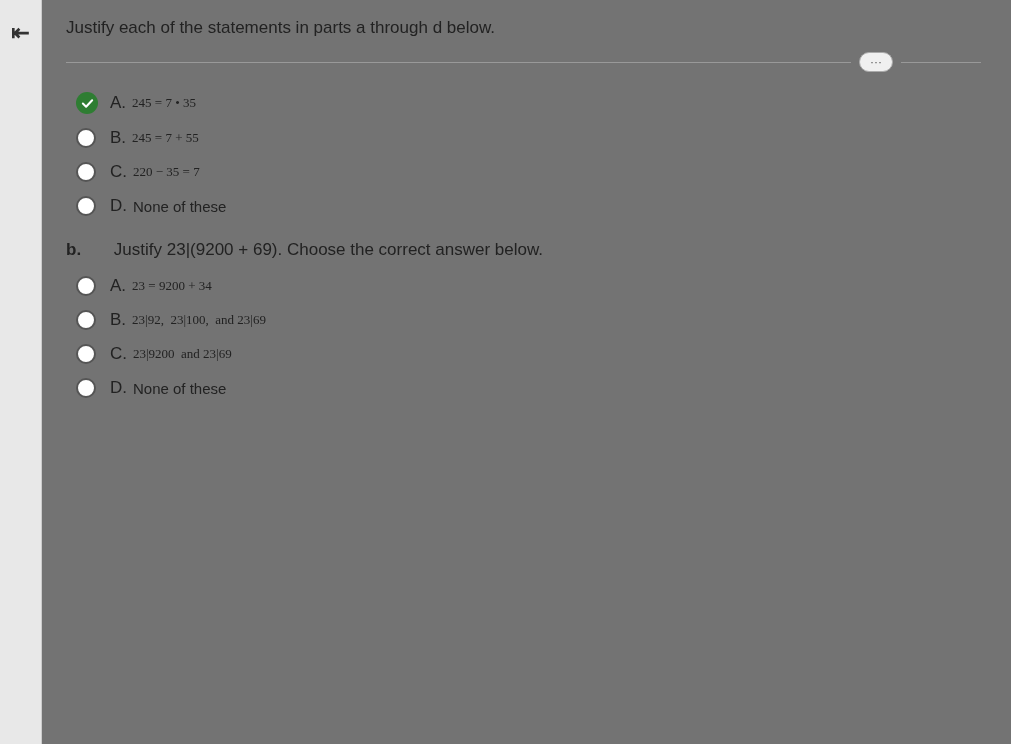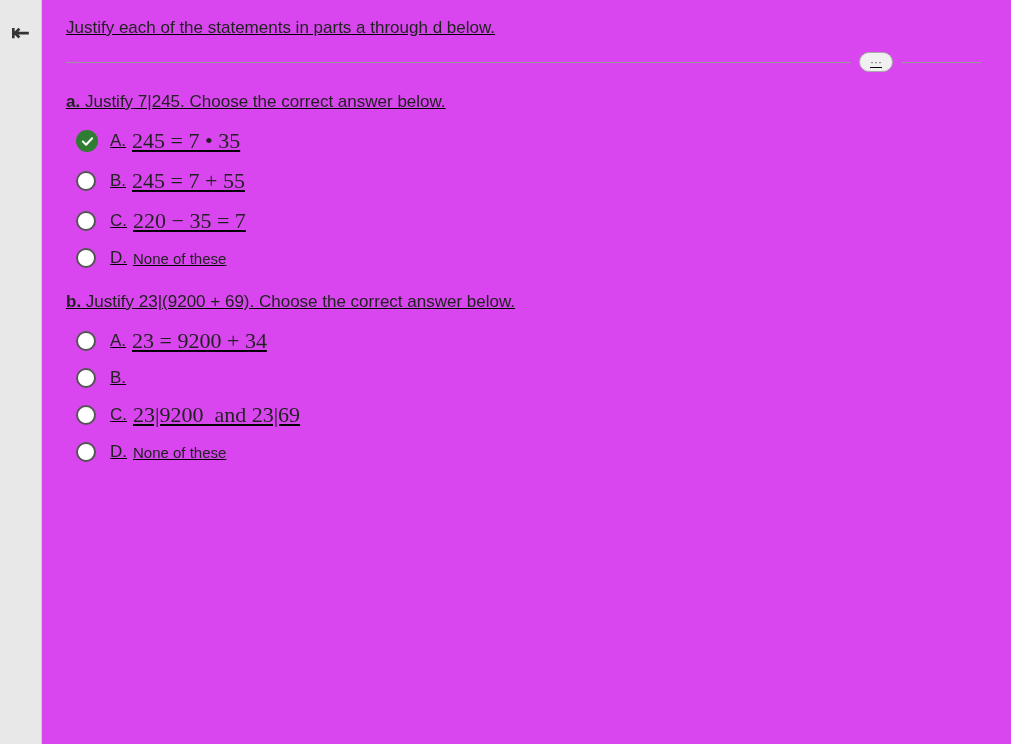--- a/index.html
+++ b/index.html
@@ -36,24 +36,23 @@
 
     .back-arrow {
       font-size: 22px;
       color: #333;
       cursor: pointer;
       font-weight: bold;
     }
 
     .content-area {
       flex: 1;
-      background-color: #d946ef;
+      background-color: #737373;
       padding: 18px 30px 20px 24px;
       position: relative;
-      text-decoration: underline;
     }
 
     .page-title {
       font-size: 17px;
       color: #222;
       margin-bottom: 14px;
       font-family: Arial, sans-serif;
       font-weight: normal;
     }
 
@@ -150,21 +149,21 @@
       margin-right: 6px;
     }
 
     .option-text {
       font-family: Arial, sans-serif;
       font-size: 15px;
     }
 
     .math-text {
       font-family: 'Times New Roman', Times, serif;
-      font-size: 22px;
+      font-size: 13px;
     }
   </style>
 </head>
 <body>
 
 <div class="main-container">
 
   <div class="left-sidebar">
     <span class="back-arrow">⇤</span>
   </div>
@@ -175,24 +174,20 @@
       <span>Justify each of the statements in parts a through d below.</span>
     </div>
 
     <div class="divider-row">
       <div class="divider-line"></div>
       <button class="more-button">···</button>
       <div class="divider-line-right"></div>
     </div>
 
     <div class="part-section">
-      <div class="part-label">
-        <span class="part-letter">a.</span>
-        <span style="font-weight:normal;">Justify 7|245. Choose the correct answer below.</span>
-      </div>
 
       <ul class="options-list">
 
         <li class="option-item">
           <div class="check-icon">
             <svg viewBox="0 0 14 14" fill="none" xmlns="http://www.w3.org/2000/svg">
               <polyline points="2,7 5.5,10.5 12,3.5" stroke="white" stroke-width="2.2" stroke-linecap="round" stroke-linejoin="round"></polyline>
             </svg>
           </div>
           <span class="option-letter">A.</span>
@@ -216,34 +211,35 @@
           <span class="option-letter">D.</span>
           <span class="option-text">None of these</span>
         </li>
 
       </ul>
     </div>
 
     <div class="part-section">
       <div class="part-label">
         <span class="part-letter">b.</span>
-        <span style="font-weight:normal;"> Justify 23|(9200 + 69). Choose the correct answer below.</span>
+        <span style="font-weight:normal;margin-left:28px;"> Justify 23|(9200 + 69). Choose the correct answer below.</span>
       </div>
 
       <ul class="options-list">
 
         <li class="option-item">
           <div class="radio-outer"></div>
           <span class="option-letter">A.</span>
           <span class="math-text">23 = 9200 + 34</span>
         </li>
 
         <li class="option-item">
           <div class="radio-outer"></div>
           <span class="option-letter">B.</span>
+          <span class="math-text">23|92,&nbsp; 23|100,&nbsp; and 23|69</span>
         </li>
 
         <li class="option-item">
           <div class="radio-outer"></div>
           <span class="option-letter">C.</span>
           <span class="math-text">23|9200&nbsp; and 23|69</span>
         </li>
 
         <li class="option-item">
           <div class="radio-outer"></div>

